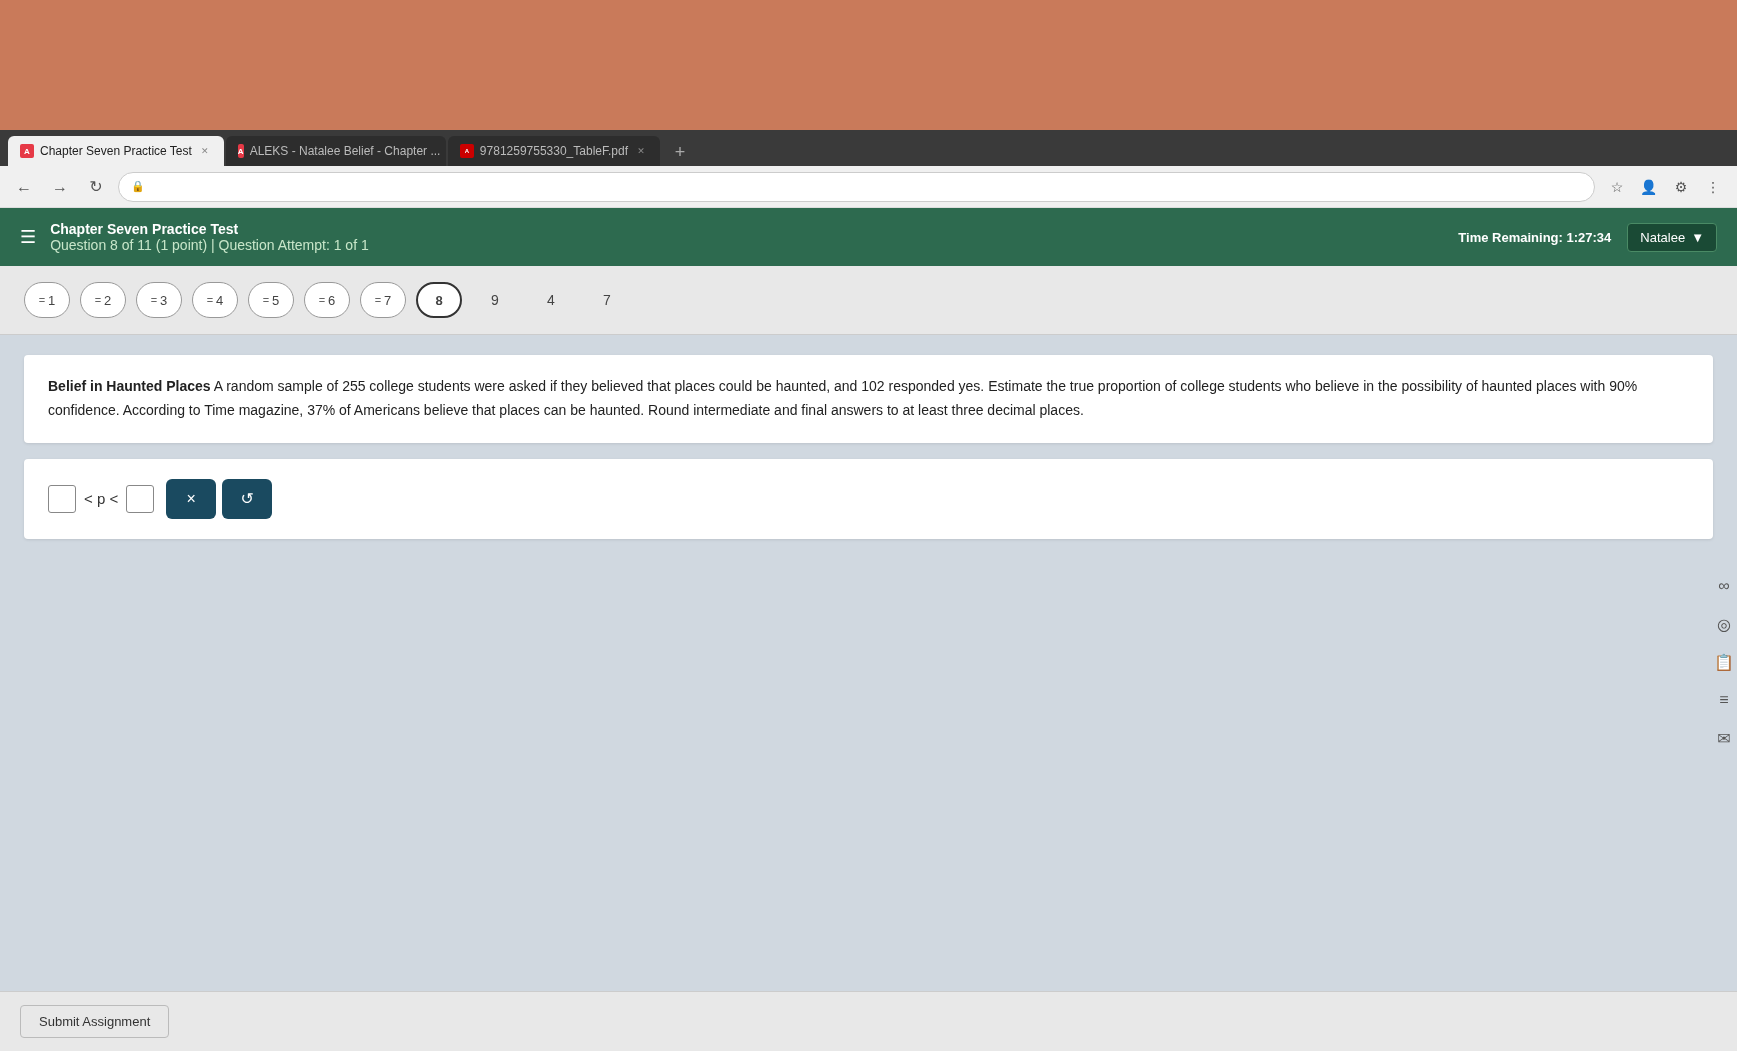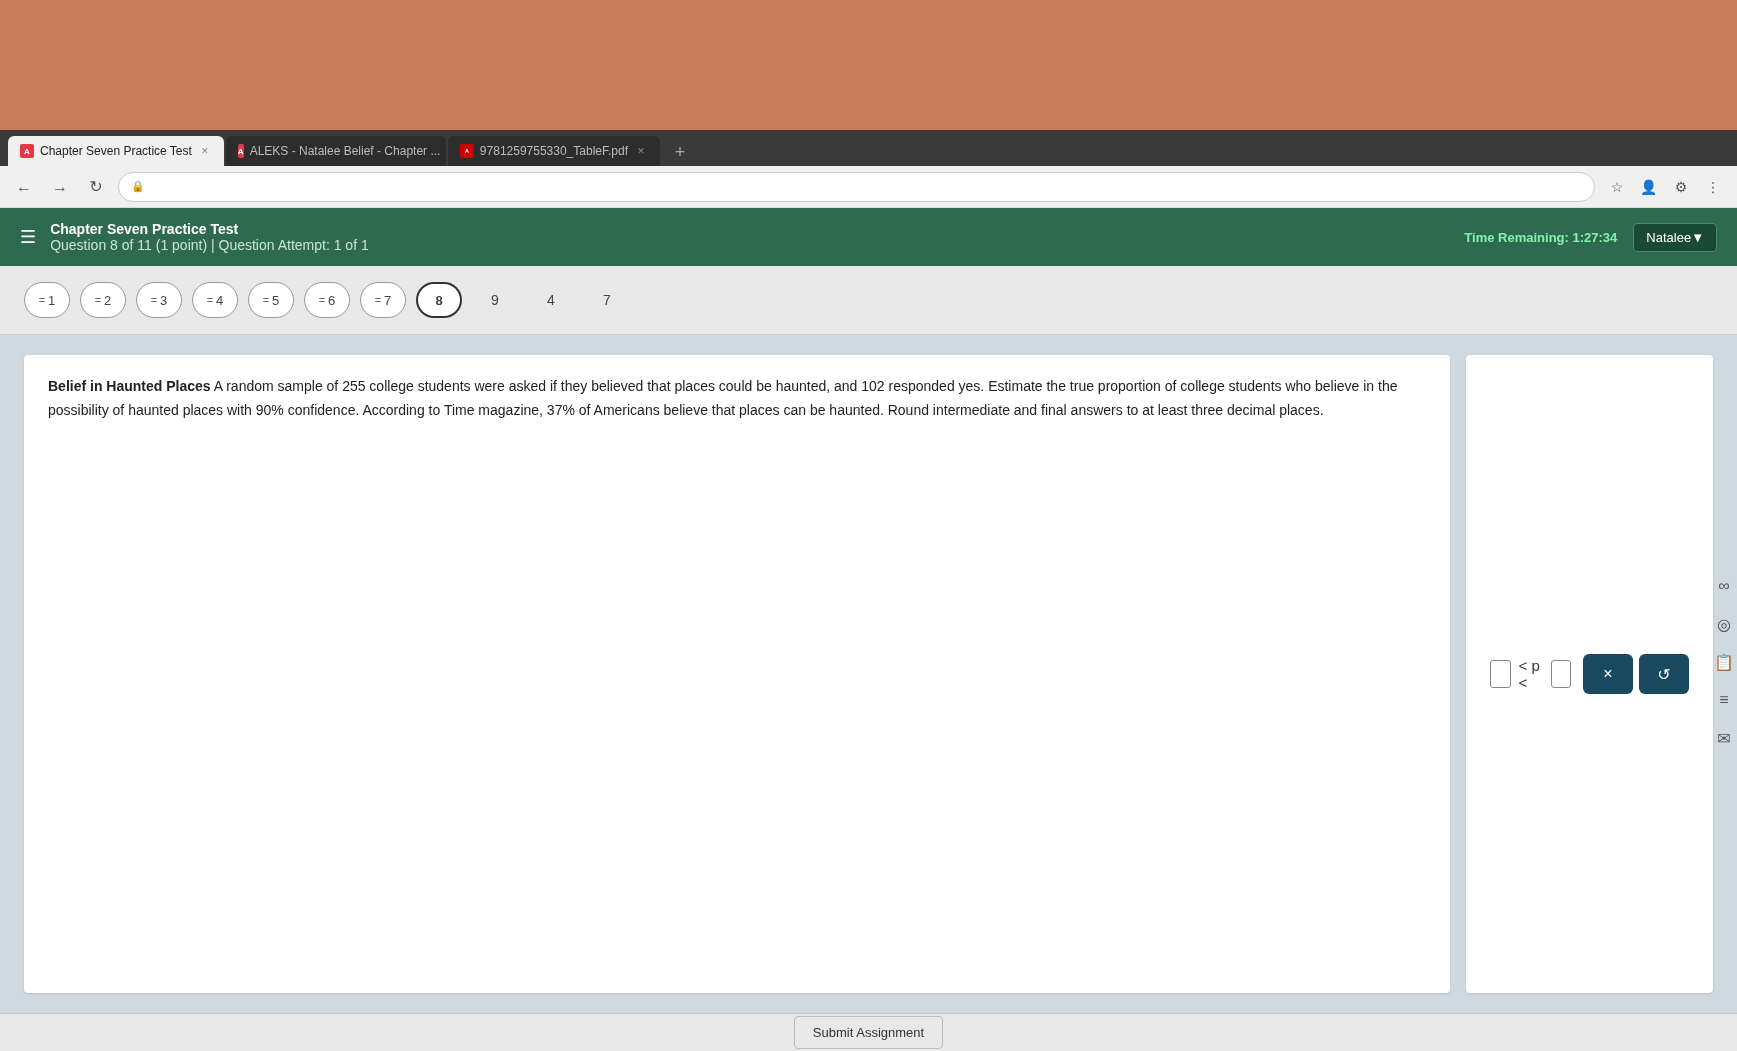--- a/index.html
+++ b/index.html
@@ -210,35 +210,36 @@
       font-size: 14px;
     }
 
     .header-right {
       display: flex;
       align-items: center;
       gap: 16px;
     }
 
     .time-remaining {
-      color: #86efac;
+      color: #ffffff;
       font-size: 13px;
       font-weight: bold;
     }
 
     .user-btn {
       background: #1a4a35;
       border: 1px solid #4a8a65;
       border-radius: 4px;
       padding: 6px 12px;
       color: white;
       font-size: 13px;
       cursor: pointer;
       display: flex;
       align-items: center;
+      gap: 6px;
     }
 
     .espanol-btn {
       position: absolute;
       right: 22px;
       top: 248px;
       background: white;
       border: 1px solid #ccc;
       border-radius: 4px;
       padding: 3px 8px;
@@ -291,21 +292,21 @@
       color: #666;
     }
 
     
     .main-content {
       flex: 1;
       background: #d0d8e0;
       padding: 20px 24px;
       position: relative;
       display: flex;
-      flex-direction: row;
+      flex-direction: column;
       gap: 16px;
       overflow-y: auto;
     }
 
     .question-box {
       background: white;
       border-radius: 4px;
       padding: 20px 24px;
       box-shadow: 0 1px 3px rgba(0,0,0,0.1);
     }
@@ -389,25 +390,25 @@
       align-items: center;
       justify-content: center;
       color: #555;
       font-size: 16px;
       cursor: pointer;
     }
 
     
     .bottom-bar {
       background: #e8e8e8;
-      height: 38px;
+      height: 60px;
       border-top: 1px solid #ccc;
       display: flex;
       align-items: center;
-      justify-content: center;
+      justify-content: flex-start;
       padding: 0 20px;
     }
 
     .submit-btn {
       background: #e8e8e8;
       border: 1px solid #bbb;
       border-radius: 4px;
       padding: 8px 18px;
       font-size: 13px;
       color: #333;

